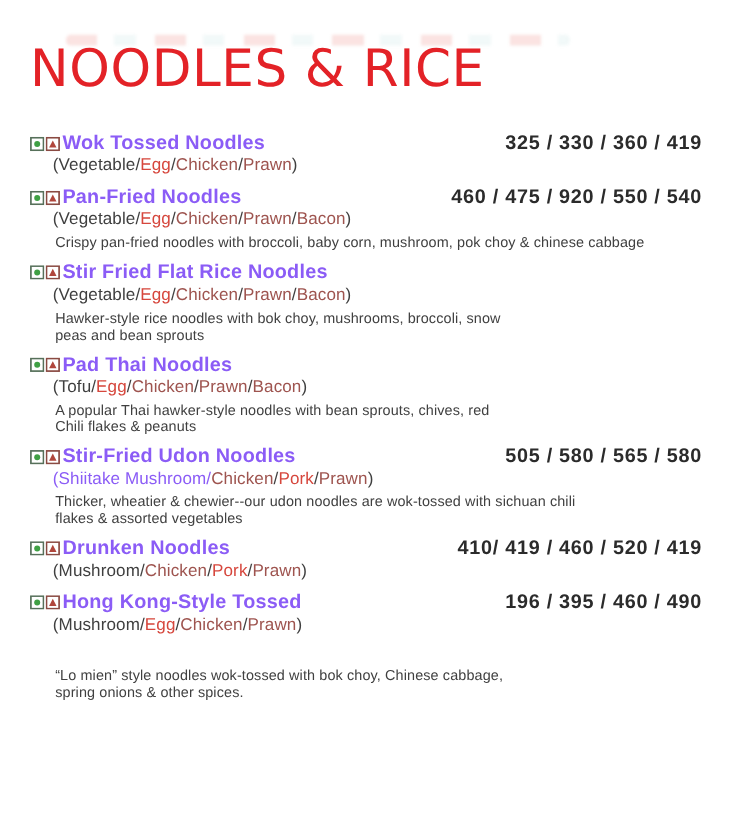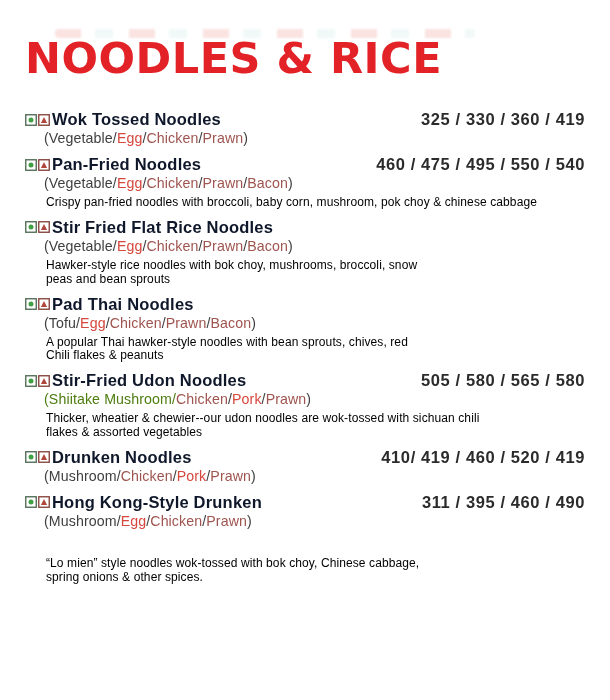--- a/index.html
+++ b/index.html
@@ -9,40 +9,40 @@
   .page { padding:36px 25px 0 25px; }
 
   
   .ghost { position:absolute; top:29px; left:55px; width:420px; height:9px;
     background:repeating-linear-gradient(90deg,
       rgba(226,80,70,.16) 0 26px, rgba(255,255,255,0) 26px 40px,
       rgba(120,190,190,.10) 40px 58px, rgba(255,255,255,0) 58px 74px);
     filter:blur(1.2px); border-radius:4px; }
 
   .title { font-family:"DejaVu Sans","Liberation Sans",sans-serif;
-    font-size:43px; font-weight:700; color:#e32227; letter-spacing:.5px;
+    font-size:43px; font-weight:400; color:#e32227; letter-spacing:.5px;
     line-height:1.05; }
 
   .intro { margin-top:9px; max-width:548px; font-size:14.5px; font-weight:700;
     color:#2d2d2d; line-height:18.6px; letter-spacing:.1px; }
 
   .menu { margin-top:29px; }
   .item { margin-bottom:8px; }
 
   .row { display:flex; align-items:center; line-height:19px; }
   .icons { display:inline-flex; align-items:center; gap:1px; margin-right:2px; flex:0 0 auto; }
   .icon { width:12px; height:12px; display:inline-block; }
   .icon svg { display:block; }
-  .name { font-size:16.5px; font-weight:700; color:#0f172a; letter-spacing:.2px; white-space:nowrap; }
+  .name { font-size:16.5px; font-weight:700; color:#8b5cf6; letter-spacing:.2px; white-space:nowrap; }
   .price { margin-left:auto; font-size:16.5px; font-weight:700; color:#2b2b2b;
     letter-spacing:.6px; white-space:nowrap; }
 
   .sub { margin-left:19px; margin-top:1px; font-size:14.2px; line-height:17px;
     letter-spacing:.1px; }
-  .desc { margin-left:21px; margin-top:4px; font-size:12px; color:#000000;
+  .desc { margin-left:21px; margin-top:4px; font-size:12px; color:#404040;
     line-height:13.8px; letter-spacing:.1px; white-space:pre-line; }
   .desc.gap { margin-top:27px; }
   .desc:empty { display:none; }
 </style>
 </head>
 <body>
 
 <div class="ghost"></div>
 
 <div class="page">
@@ -82,21 +82,21 @@
               </svg>
             </span>
           <span class="icon">
               <svg viewBox="0 0 12 12" width="12" height="12">
                 <rect x="0.75" y="0.75" width="10.5" height="10.5" fill="#fff" stroke="#8a4a42" stroke-width="1.4"></rect>
                 <polygon points="6,3 9.1,8.9 2.9,8.9" fill="#b0463c"></polygon>
               </svg>
             </span>
         </span>
         <span class="name">Pan-Fried Noodles</span>
-        <span class="price">460 / 475 / 495 / 550 / 540</span>
+        <span class="price">460 / 475 / 920 / 550 / 540</span>
       </div>
       <div class="sub"><span style="color: rgb(63, 63, 63);">(Vegetable/</span><span style="color: rgb(214, 71, 61);">Egg</span><span style="color: rgb(63, 63, 63);">/</span><span style="color: rgb(158, 84, 79);">Chicken</span><span style="color: rgb(63, 63, 63);">/</span><span style="color: rgb(158, 84, 79);">Prawn</span><span style="color: rgb(63, 63, 63);">/</span><span style="color: rgb(158, 84, 79);">Bacon</span><span style="color: rgb(63, 63, 63);">)</span></div>
       <div class="desc">Crispy pan-fried noodles with broccoli, baby corn, mushroom, pok choy &amp; chinese cabbage</div>
     </div>
 
     <div class="item">
       <div class="row">
         <span class="icons">
           <span class="icon">
               <svg viewBox="0 0 12 12" width="12" height="12">
@@ -153,21 +153,21 @@
           <span class="icon">
               <svg viewBox="0 0 12 12" width="12" height="12">
                 <rect x="0.75" y="0.75" width="10.5" height="10.5" fill="#fff" stroke="#8a4a42" stroke-width="1.4"></rect>
                 <polygon points="6,3 9.1,8.9 2.9,8.9" fill="#b0463c"></polygon>
               </svg>
             </span>
         </span>
         <span class="name">Stir-Fried Udon Noodles</span>
         <span class="price">505 / 580 / 565 / 580</span>
       </div>
-      <div class="sub"><span style="color: #4d7c0f;">(Shiitake Mushroom/</span><span style="color: rgb(158, 84, 79);">Chicken</span><span style="color: rgb(63, 63, 63);">/</span><span style="color: rgb(214, 71, 61);">Pork</span><span style="color: rgb(63, 63, 63);">/</span><span style="color: rgb(158, 84, 79);">Prawn</span><span style="color: rgb(63, 63, 63);">)</span></div>
+      <div class="sub"><span style="color: #8b5cf6;">(Shiitake Mushroom/</span><span style="color: rgb(158, 84, 79);">Chicken</span><span style="color: rgb(63, 63, 63);">/</span><span style="color: rgb(214, 71, 61);">Pork</span><span style="color: rgb(63, 63, 63);">/</span><span style="color: rgb(158, 84, 79);">Prawn</span><span style="color: rgb(63, 63, 63);">)</span></div>
       <div class="desc">Thicker, wheatier &amp; chewier--our udon noodles are wok-tossed with sichuan chili
 flakes &amp; assorted vegetables</div>
     </div>
 
     <div class="item">
       <div class="row">
         <span class="icons">
           <span class="icon">
               <svg viewBox="0 0 12 12" width="12" height="12">
                 <rect x="0.75" y="0.75" width="10.5" height="10.5" fill="#fff" stroke="#56705a" stroke-width="1.4"></rect>
@@ -196,22 +196,22 @@
                 <circle cx="6" cy="6" r="2.5" fill="#3fa044"></circle>
               </svg>
             </span>
           <span class="icon">
               <svg viewBox="0 0 12 12" width="12" height="12">
                 <rect x="0.75" y="0.75" width="10.5" height="10.5" fill="#fff" stroke="#8a4a42" stroke-width="1.4"></rect>
                 <polygon points="6,3 9.1,8.9 2.9,8.9" fill="#b0463c"></polygon>
               </svg>
             </span>
         </span>
-        <span class="name">Hong Kong-Style Drunken</span>
-        <span class="price">311 / 395 / 460 / 490</span>
+        <span class="name">Hong Kong-Style Tossed</span>
+        <span class="price">196 / 395 / 460 / 490</span>
       </div>
       <div class="sub"><span style="color: rgb(63, 63, 63);">(Mushroom/</span><span style="color: rgb(214, 71, 61);">Egg</span><span style="color: rgb(63, 63, 63);">/</span><span style="color: rgb(158, 84, 79);">Chicken</span><span style="color: rgb(63, 63, 63);">/</span><span style="color: rgb(158, 84, 79);">Prawn</span><span style="color: rgb(63, 63, 63);">)</span></div>
       <div class="desc gap">“Lo mien” style noodles wok-tossed with bok choy, Chinese cabbage,
 spring onions &amp; other spices.</div>
     </div>
 
   </div>
 </div>
 
 </body></html>

